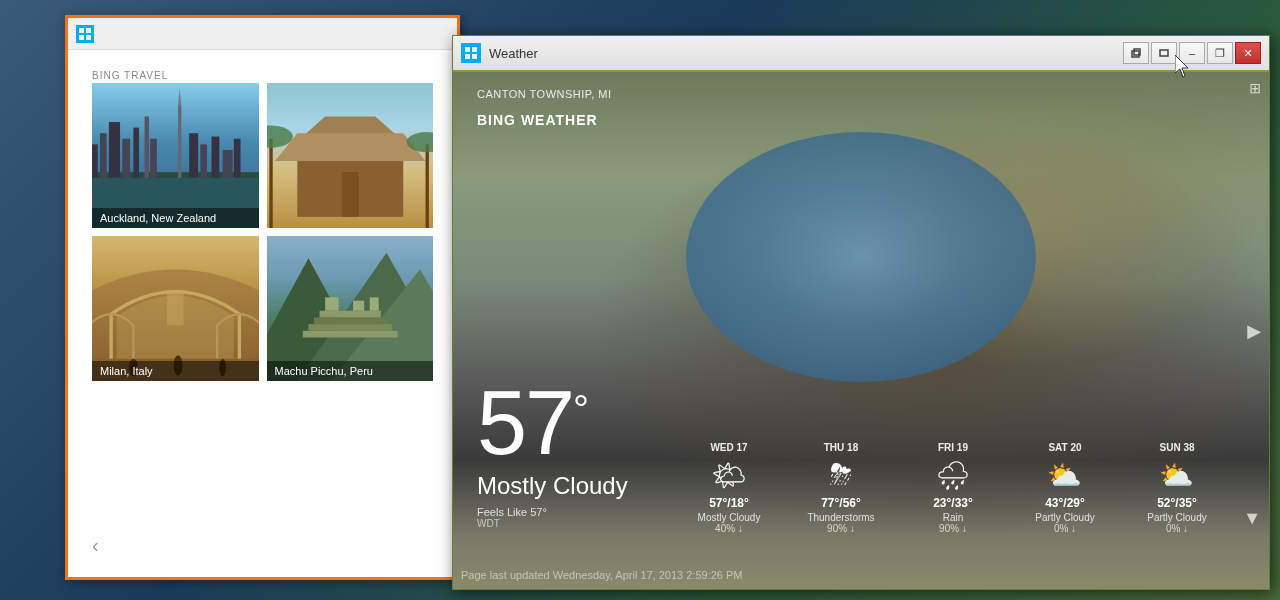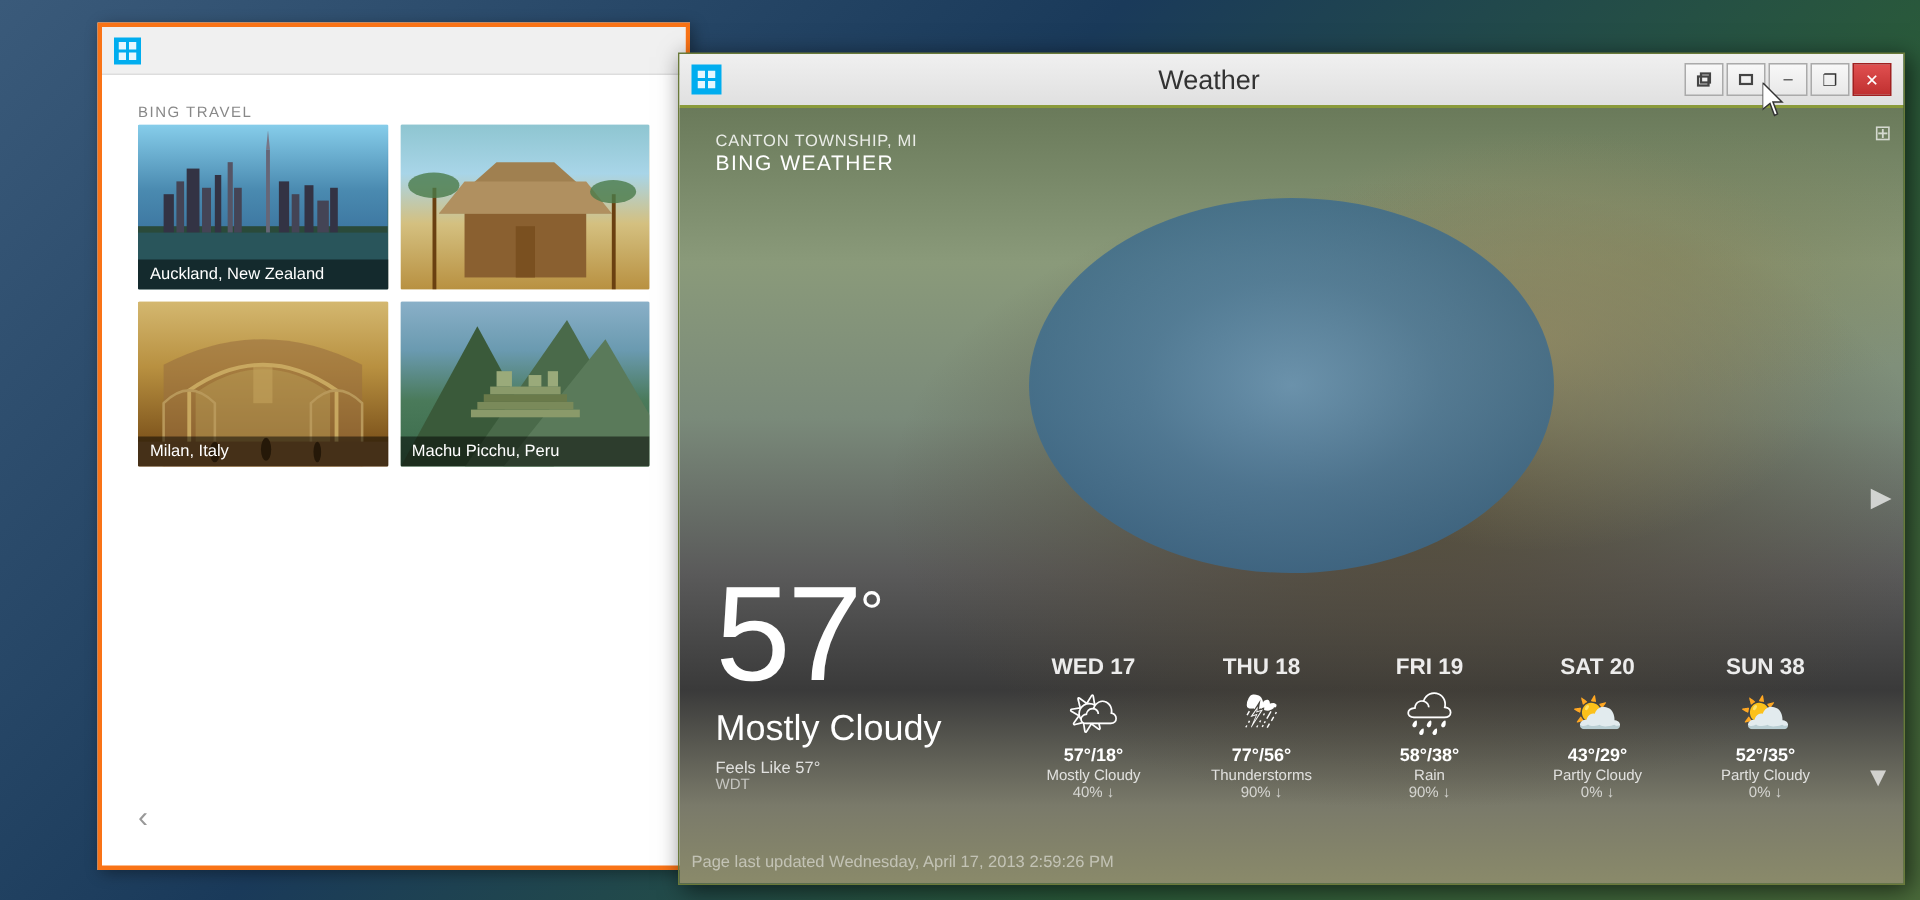--- a/index.html
+++ b/index.html
@@ -80,21 +80,21 @@
     }
 
     .destinations-grid {
       display: grid;
       grid-template-columns: 1fr 1fr;
       gap: 8px;
     }
 
     .destination-card {
       position: relative;
-      height: 110px;
+      height: 145px;
       overflow: hidden;
       border-radius: 1px;
     }
 
     .card-label {
       position: absolute;
       bottom: 0;
       left: 0;
       right: 0;
       background: rgba(0,0,0,0.5);
@@ -130,22 +130,22 @@
       border-bottom: 2px solid #8a9a3a;
       display: flex;
       align-items: center;
       padding: 0 8px;
       position: relative;
       z-index: 10;
     }
 
     .weather-title-text {
       flex: 1;
-      text-align: center;
-      font-size: 18px;
+      text-align: left;
+      font-size: 13px;
       color: #333;
     }
 
     .titlebar-controls {
       display: flex;
       gap: 2px;
     }
 
     .tb-btn {
       width: 26px;
@@ -216,23 +216,24 @@
     }
 
     .weather-location {
       font-size: 11px;
       color: rgba(255,255,255,0.85);
       letter-spacing: 0.5px;
     }
 
     .weather-brand {
       font-size: 14px;
-      font-weight: 400;
+      font-weight: 700;
       color: white;
       letter-spacing: 1px;
+      margin-top: 12px;
     }
 
     .weather-main {
       position: absolute;
       bottom: 60px;
       left: 24px;
       z-index: 5;
     }
 
     .temp-display {
@@ -278,21 +279,21 @@
     }
 
     .forecast-day {
       flex: 1;
       color: white;
       text-align: center;
       padding: 0 4px;
     }
 
     .forecast-day-label {
-      font-size: 15px;
+      font-size: 10px;
       font-weight: 600;
       color: rgba(255,255,255,0.9);
       margin-bottom: 6px;
     }
 
     .forecast-icon {
       font-size: 28px;
       margin: 4px 0;
       display: block;
     }
@@ -599,21 +600,21 @@
         <div class="forecast-day">
         <div class="forecast-day-label">THU 18</div>
         <span class="forecast-icon">⛈</span>
         <div class="forecast-temps">77°/56°</div>
         <div class="forecast-cond">Thunderstorms</div>
         <div class="forecast-precip">90% ↓</div>
       </div>
         <div class="forecast-day">
         <div class="forecast-day-label">FRI 19</div>
         <span class="forecast-icon">🌧</span>
-        <div class="forecast-temps">58°/38°</div>
+        <div class="forecast-temps">23°/33°</div>
         <div class="forecast-cond">Rain</div>
         <div class="forecast-precip">90% ↓</div>
       </div>
         <div class="forecast-day">
         <div class="forecast-day-label">SAT 20</div>
         <span class="forecast-icon">⛅</span>
         <div class="forecast-temps">43°/29°</div>
         <div class="forecast-cond">Partly Cloudy</div>
         <div class="forecast-precip">0% ↓</div>
       </div>

